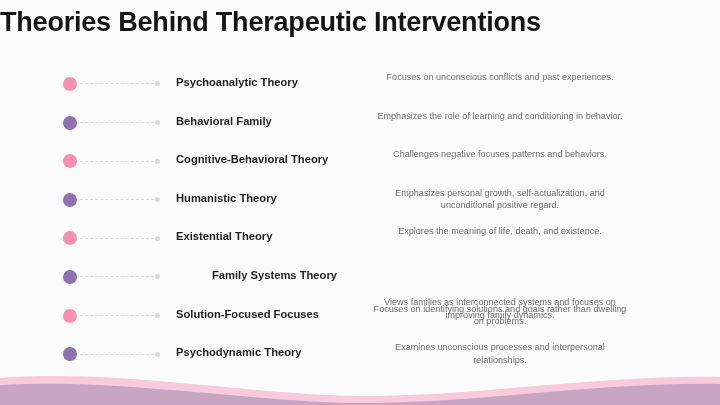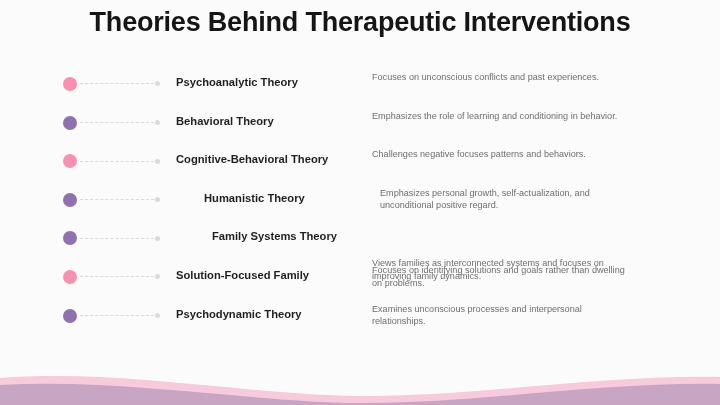--- a/index.html
+++ b/index.html
@@ -19,21 +19,21 @@
     width: 720px;
     height: 405px;
     background: #fcfbfc;
     overflow: hidden;
   }
   #slide-title {
     position: absolute;
     left: 0;
     top: 7px;
     width: 720px;
-    text-align: center;
+    text-align: left;
     font-size: 27px;
     font-weight: bold;
     color: #151515;
     letter-spacing: -0.2px;
     font-family: "Liberation Sans", "DejaVu Sans", sans-serif;
     white-space: nowrap;
   }
   #rows {
     position: absolute;
     left: 0;
@@ -91,20 +91,21 @@
   .theory-desc {
     position: absolute;
     left: 372px;
     top: 6px;
     width: 256px;
     font-size: 9.1px;
     font-weight: normal;
     color: #6e6e6e;
     line-height: 12.6px;
     font-family: "Liberation Sans", "DejaVu Sans", sans-serif;
+    text-align: center;
   }
   #wave {
     position: absolute;
     left: 0;
     bottom: 0;
     width: 720px;
     height: 40px;
     display: block;
   }
 </style>
@@ -124,57 +125,66 @@
         </div>
         <div class="theory-label" style="color: rgb(31, 31, 31);">Psychoanalytic Theory</div>
         <div class="theory-desc" style="color: rgb(110, 110, 110);">Focuses on unconscious conflicts and past experiences.</div>
       </div>
       <div class="row">
         <div class="marker-wrap">
           <div class="dot" style="background: rgb(143, 113, 176);"></div>
           <div class="dash-line" style="border-top-color: rgb(220, 216, 220);"></div>
           <div class="end-dot" style="background: rgb(218, 218, 218);"></div>
         </div>
-        <div class="theory-label" style="color: rgb(31, 31, 31);">Behavioral Theory</div>
+        <div class="theory-label" style="color: rgb(31, 31, 31);">Behavioral Family</div>
         <div class="theory-desc" style="color: rgb(110, 110, 110);">Emphasizes the role of learning and conditioning in behavior.</div>
       </div>
       <div class="row">
         <div class="marker-wrap">
           <div class="dot" style="background: rgb(248, 145, 177);"></div>
           <div class="dash-line" style="border-top-color: rgb(220, 216, 220);"></div>
           <div class="end-dot" style="background: rgb(218, 218, 218);"></div>
         </div>
         <div class="theory-label" style="color: rgb(31, 31, 31);">Cognitive-Behavioral Theory</div>
         <div class="theory-desc" style="color: rgb(110, 110, 110);">Challenges negative focuses patterns and behaviors.</div>
       </div>
       <div class="row">
         <div class="marker-wrap">
           <div class="dot" style="background: rgb(143, 113, 176);"></div>
           <div class="dash-line" style="border-top-color: rgb(220, 216, 220);"></div>
           <div class="end-dot" style="background: rgb(218, 218, 218);"></div>
         </div>
-        <div class="theory-label" style="color: rgb(31, 31, 31); margin-left: 28px;">Humanistic Theory</div>
-        <div class="theory-desc" style="color: rgb(110, 110, 110); margin-left: 8px;">Emphasizes personal growth, self-actualization, and unconditional positive regard.</div>
+        <div class="theory-label" style="color: rgb(31, 31, 31);">Humanistic Theory</div>
+        <div class="theory-desc" style="color: rgb(110, 110, 110);">Emphasizes personal growth, self-actualization, and unconditional positive regard.</div>
+      </div>
+      <div class="row">
+        <div class="marker-wrap">
+          <div class="dot" style="background: rgb(248, 145, 177);"></div>
+          <div class="dash-line" style="border-top-color: rgb(220, 216, 220);"></div>
+          <div class="end-dot" style="background: rgb(218, 218, 218);"></div>
+        </div>
+        <div class="theory-label" style="color: rgb(31, 31, 31);">Existential Theory</div>
+        <div class="theory-desc" style="color: rgb(110, 110, 110);">Explores the meaning of life, death, and existence.</div>
       </div>
       <div class="row">
         <div class="marker-wrap">
           <div class="dot" style="background: rgb(143, 113, 176);"></div>
           <div class="dash-line" style="border-top-color: rgb(220, 216, 220);"></div>
           <div class="end-dot" style="background: rgb(218, 218, 218);"></div>
         </div>
         <div class="theory-label" style="color: rgb(31, 31, 31); padding-left: 36px;">Family Systems Theory</div>
         <div class="theory-desc" style="color: rgb(110, 110, 110); margin-top: 32px;">Views families as interconnected systems and focuses on improving family dynamics.</div>
       </div>
       <div class="row">
         <div class="marker-wrap">
           <div class="dot" style="background: rgb(248, 145, 177);"></div>
           <div class="dash-line" style="border-top-color: rgb(220, 216, 220);"></div>
           <div class="end-dot" style="background: rgb(218, 218, 218);"></div>
         </div>
-        <div class="theory-label" style="color: rgb(31, 31, 31);">Solution-Focused Family</div>
+        <div class="theory-label" style="color: rgb(31, 31, 31);">Solution-Focused Focuses</div>
         <div class="theory-desc" style="color: rgb(110, 110, 110);">Focuses on identifying solutions and goals rather than dwelling on problems.</div>
       </div>
       <div class="row">
         <div class="marker-wrap">
           <div class="dot" style="background: rgb(143, 113, 176);"></div>
           <div class="dash-line" style="border-top-color: rgb(220, 216, 220);"></div>
           <div class="end-dot" style="background: rgb(218, 218, 218);"></div>
         </div>
         <div class="theory-label" style="color: rgb(31, 31, 31);">Psychodynamic Theory</div>
         <div class="theory-desc" style="color: rgb(110, 110, 110);">Examines unconscious processes and interpersonal relationships.</div>

